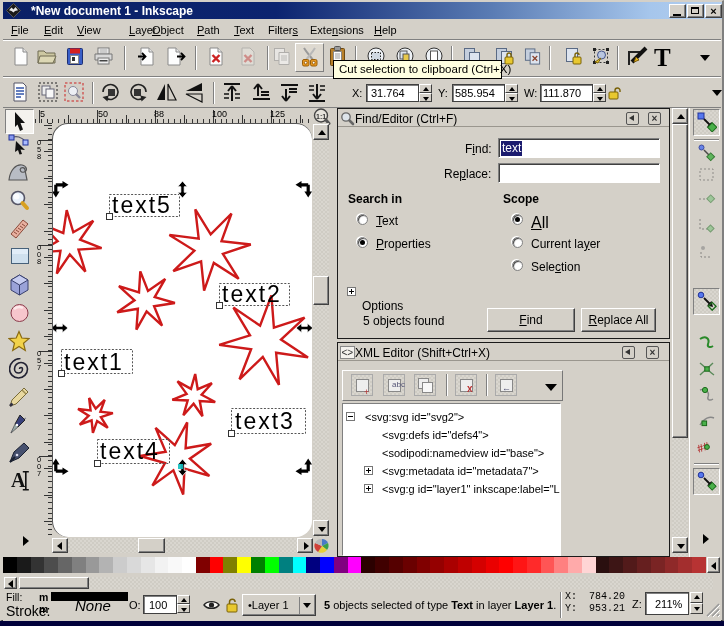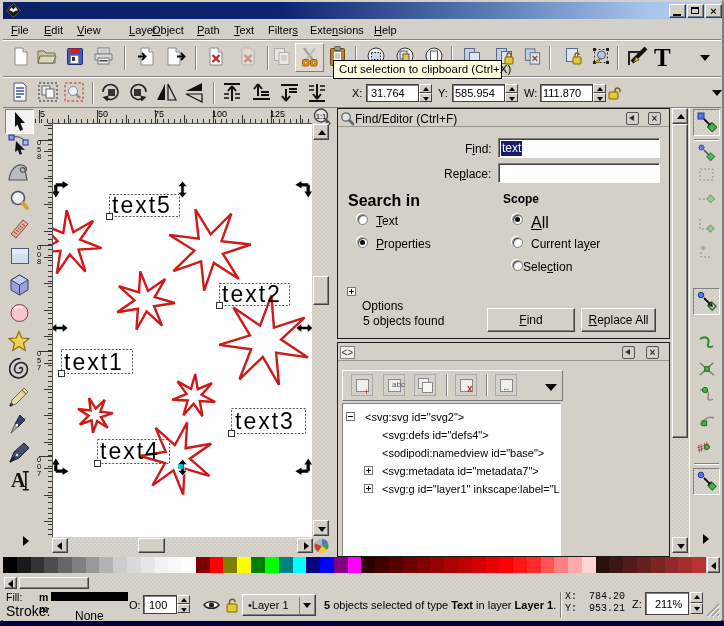--- a/index.html
+++ b/index.html
@@ -27,20 +27,21 @@
 </style>
 </head>
 <body>
 <div id="win">
 
 <div class="abs" id="titlebar" style="left:1px;top:1px;width:719px;height:17px;background:linear-gradient(to right,#0a2066,#0c2470 38%,#5a7cb4 68%,#a6c6ec 90%,#b5cfee);">
   <svg class="abs" style="left:3px;top:1px" width="15" height="15" viewBox="0 0 15 15">
         <polygon points="7.5,0.5 14.5,7.5 7.5,14.5 0.5,7.5" fill="#1a1a1a" stroke="#555"></polygon>
         <path d="M3,7.2 L5.5,4.5 L7.5,6.5 L9.5,4 L12,7.2 L9,8 L7.5,9.5 L5.5,8 Z" fill="#e8e8e8"></path>
       </svg>
+  <div class="txt" style="left:28px;top:2px;font-size:12px;font-weight:bold;color:#fff;">*New document 1 - Inkscape</div>
   <div class="abs" style="right:36px;top:2px;width:17px;height:14px;background:#d4d0c8;border:1px solid #fff;border-right-color:#404040;border-bottom-color:#404040;box-shadow:inset -1px -1px 0 #808080;">
         <div class="abs" style="left:3px;top:9px;width:8px;height:2px;background:#000;"></div>
       </div>
   <div class="abs" style="right:18px;top:2px;width:17px;height:14px;background:#d4d0c8;border:1px solid #fff;border-right-color:#404040;border-bottom-color:#404040;box-shadow:inset -1px -1px 0 #808080;">
         <div class="abs" style="left:3px;top:2px;width:8px;height:7px;border:1px solid #000;border-top-width:2px;"></div>
       </div>
   <div class="abs" style="right:0px;top:2px;width:17px;height:14px;background:#d4d0c8;border:1px solid #fff;border-right-color:#404040;border-bottom-color:#404040;box-shadow:inset -1px -1px 0 #808080;font-size:11px;font-weight:bold;text-align:center;line-height:12px;">×</div>
 </div>
 
 <div class="abs" id="menubar" style="left:1px;top:19px;width:718px;height:19px;background:#d4d0c8;font-size:11px;">
@@ -326,42 +327,42 @@
 </div>
 
 <div class="abs" id="canvasarea" style="left:33px;top:107px;width:302px;height:449px;background:#d4d0c8;">
 
   <div class="abs" style="left:0;top:1px;width:277px;height:14px;background:
     repeating-linear-gradient(to right, #333 0 1px, transparent 1px 5.8px) left bottom/100% 4px no-repeat,
     repeating-linear-gradient(to right, #333 0 1px, transparent 1px 29px) 3.5px bottom/100% 8px no-repeat,
     repeating-linear-gradient(to right, #333 0 1px, transparent 1px 58px) 3.5px bottom/100% 13px no-repeat,#d4d0c8;">
     <div class="txt" style="left:5px;top:0px;font-size:9px;">5</div>
     <div class="txt" style="left:63px;top:0px;font-size:9px;">50</div>
-    <div class="txt" style="left:119px;top:0px;font-size:9px;">75</div>
+    <div class="txt" style="left:119px;top:0px;font-size:9px;">88</div>
     <div class="txt" style="left:177px;top:0px;font-size:9px;">100</div>
     <div class="txt" style="left:235px;top:0px;font-size:9px;">125</div>
   </div>
 
   <svg class="abs" style="left:277px;top:0px" width="19" height="17" viewBox="0 0 19 17">
         <circle cx="9" cy="7.5" r="6.5" fill="#e6e3dc" stroke="#444" stroke-width="1.4"></circle>
         <text x="4" y="10.5" font-size="7" font-weight="bold" fill="#333">1:1</text>
         <path d="M14,12 L17,15.5" stroke="#555" stroke-width="3" stroke-linecap="round"></path>
       </svg>
 
   <div class="abs" style="left:0;top:15px;width:17px;height:414px;background:
     repeating-linear-gradient(to bottom, #333 0 1px, transparent 1px 5.27px) right top/4px 100% no-repeat,
     repeating-linear-gradient(to bottom, #333 0 1px, transparent 1px 26.4px) right 2px/8px 100% no-repeat,
     repeating-linear-gradient(to bottom, #333 0 1px, transparent 1px 105.5px) right 17px/13px 100% no-repeat,#d4d0c8;">
     <div class="txt" style="left:2px;top:16px;font-size:7.5px;line-height:7px;">0<br>5<br>8</div>
     <div class="txt" style="left:2px;top:121px;font-size:7.5px;line-height:7px;">0<br>0<br>8</div>
     <div class="txt" style="left:2px;top:227px;font-size:7.5px;line-height:7px;">0<br>5<br>7</div>
     <div class="txt" style="left:2px;top:333px;font-size:7.5px;line-height:7px;">0<br>0<br>7</div>
   </div>
 
-  <div class="abs" style="left:17px;top:15px;width:260px;height:414px;background:#fff;border-top:1px solid #555;border-left:1px solid #555;overflow:hidden;">
+  <div class="abs" style="left:17px;top:15px;width:260px;height:414px;background:#fff;border-top:1px solid #555;border-left:1px solid #555;overflow:hidden;border-radius:16px;">
   <svg width="260" height="414" viewBox="50 122 260 414" style="position:absolute;left:0;top:0;">
     <g fill="none" stroke="#cd1a1a" stroke-width="2.4" stroke-linejoin="miter">
       <polygon points="63.7,208.1 70.3,230.3 90.3,218.7 77.1,237.7 98.6,246.1 75.5,247.6 82.4,269.7 66.8,252.5 53.8,271.7 57.5,248.8 34.4,250.6 54.6,239.2 38.8,222.3 60.3,231.0"></polygon>
       <polygon points="192.3,207.3 207.7,232.4 228.5,211.5 218.5,239.2 247.8,242.5 219.9,251.9 235.6,276.8 210.8,260.9 201.1,288.7 198.1,259.4 170.3,269.2 191.4,248.6 166.4,232.9 195.7,236.6"></polygon>
       <polygon points="137.3,269.4 145.0,288.9 162.2,276.9 151.7,295.1 171.9,301.0 151.1,304.2 159.1,323.7 143.6,309.4 133.4,327.7 134.9,306.8 114.2,310.2 131.5,298.3 115.9,284.2 136.0,290.4"></polygon>
       <polygon points="268.4,293.4 270.9,325.6 301.6,315.6 278.0,337.6 305.0,355.4 273.1,350.7 276.0,382.8 259.8,354.9 236.5,377.3 248.1,347.2 216.2,342.9 247.0,333.3 230.4,305.6 257.1,323.7"></polygon>
       <polygon points="86.1,396.0 92.7,406.7 101.7,397.8 97.4,409.7 109.9,411.1 97.9,415.1 104.7,425.8 94.1,419.0 89.9,430.9 88.6,418.3 76.7,422.5 85.7,413.7 75.0,407.0 87.6,408.5"></polygon>
       <polygon points="192.2,372.0 194.7,387.2 208.9,381.2 198.6,392.7 212.2,400.0 196.8,399.1 199.5,414.3 190.6,401.7 180.4,413.3 184.7,398.5 169.3,397.8 183.6,391.9 174.5,379.4 188.0,386.9"></polygon>
       <polygon points="184.2,420.4 182.6,446.3 208.2,441.8 186.9,456.7 206.4,473.9 181.5,466.6 180.2,492.5 170.4,468.4 149.4,483.6 162.0,461.0 137.1,454.0 162.7,449.7 152.6,425.9 171.8,443.2"></polygon>
     </g>
@@ -448,48 +449,49 @@
             <div class="arr" style="left:2px;top:2px;border-top:3.5px solid transparent;border-bottom:3.5px solid transparent;border-right:5px solid #333;"></div>
           </div>
       <div class="abs" style="left:310px;top:3px;width:13px;height:13px;border:1px solid #555;border-radius:2px;background:#d4d0c8;font-size:10px;font-weight:bold;text-align:center;line-height:11px;color:#333;">×</div>
     </div>
     <div class="txt" style="left:127px;top:33px;font-size:12px;">F<u>i</u>nd:</div>
     <div class="abs sunken" style="left:160px;top:29px;width:162px;height:20px;">
           <span style="position:absolute;left:2px;top:2px;font-size:12px;background:#1b1b6e;color:#fff;padding:0 1px 1px 1px;">text</span>
         </div>
     <div class="txt" style="left:106px;top:58px;font-size:12px;">Re<u>p</u>lace:</div>
     <div class="abs sunken" style="left:160px;top:54px;width:162px;height:20px;"></div>
-    <div class="txt" style="left:10px;top:83px;font-size:16px;font-weight:bold;">Search in</div>
+    <div class="txt" style="left:10px;top:83px;font-size:12px;font-weight:bold;">Search in</div>
     <div class="txt" style="left:165px;top:83px;font-size:12px;font-weight:bold;">Scope</div>
     <div class="radio" style="left:19px;top:105px;"></div>
     <div class="txt" style="left:38px;top:105px;font-size:12px;"><u>T</u>ext</div>
     <div class="radio sel" style="left:19px;top:128px;"></div>
     <div class="txt" style="left:38px;top:128px;font-size:12px;"><u>P</u>roperties</div>
     <div class="radio sel" style="left:174px;top:105px;"></div>
     <div class="txt" style="left:193px;top:105px;font-size:16px;"><u>A</u>ll</div>
     <div class="radio" style="left:174px;top:128px;"></div>
     <div class="txt" style="left:193px;top:128px;font-size:12px;">Current la<u>y</u>er</div>
     <div class="radio" style="left:174px;top:151px;"></div>
-    <div class="txt" style="left:185px;top:151px;font-size:12px;">Sele<u>c</u>tion</div>
+    <div class="txt" style="left:193px;top:151px;font-size:12px;">Sele<u>c</u>tion</div>
     <div class="abs" style="left:9px;top:178px;width:9px;height:9px;border:1px solid #777;background:#fff;">
           <div class="abs" style="left:1px;top:3px;width:5px;height:1px;background:#000;"></div>
           <div class="abs" style="left:3px;top:1px;width:1px;height:5px;background:#000;"></div>
         </div>
     <div class="txt" style="left:24px;top:190px;font-size:12px;">Options</div>
     <div class="txt" style="left:25px;top:205px;font-size:12px;">5 objects found</div>
     <div class="btn" style="left:149px;top:199px;width:88px;height:24px;line-height:22px;"><u>F</u>ind</div>
     <div class="btn" style="left:243px;top:199px;width:75px;height:24px;line-height:22px;"><u>R</u>eplace All</div>
   </div>
 
   <div class="abs" style="left:0px;top:234px;width:333px;height:215px;border:1px solid #1a1a1a;background:#d4d0c8;">
     <div class="abs" style="left:0;top:0;width:331px;height:18px;border-bottom:1px solid #9a968e;background:#d4d0c8;">
       <svg class="abs" style="left:2px;top:2px" width="15" height="15" viewBox="0 0 15 15">
             <rect x="0.5" y="1.5" width="14" height="12" fill="#f4f2ee" stroke="#888"></rect>
             <text x="1.5" y="11" font-size="10" fill="#333">&lt;&gt;</text>
           </svg>
+      <div class="txt" style="left:17px;top:3px;font-size:12px;">XML Editor (Shift+Ctrl+X)</div>
       <div class="abs" style="left:284px;top:3px;width:13px;height:13px;border:1px solid #555;border-radius:2px;background:#d4d0c8;">
             <div class="arr" style="left:2px;top:2px;border-top:3.5px solid transparent;border-bottom:3.5px solid transparent;border-right:5px solid #333;"></div>
           </div>
       <div class="abs" style="left:308px;top:3px;width:13px;height:13px;border:1px solid #555;border-radius:2px;background:#d4d0c8;font-size:10px;font-weight:bold;text-align:center;line-height:11px;color:#333;">×</div>
     </div>
     <div class="abs" style="left:4px;top:27px;width:221px;height:31px;border:1px solid #fff;border-right-color:#777;border-bottom-color:#777;background:#d4d0c8;">
       <div class="abs checker" style="left:8px;top:3px;width:22px;height:22px;border:1px solid #aaa;">
             <span style="position:absolute;left:4px;top:4px;width:13px;height:13px;border:1px solid #888;background:#eee;"></span>
             <span style="position:absolute;left:12px;top:12px;font-size:9px;color:#b33;">+</span>
           </div>
@@ -624,21 +626,21 @@
       </div>
   <div class="sbtn" style="left:16px;top:2px;width:70px;height:12px;"></div>
 </div>
 
 <div class="abs" id="statusbar" style="left:1px;top:589px;width:718px;height:31px;background:#d4d0c8;font-size:11px;">
   <div class="txt" style="left:3px;top:1px;font-size:10.5px;">Fill:</div>
   <div class="txt" style="left:36px;top:1px;font-size:10.5px;font-weight:bold;">m</div>
   <div class="abs" style="left:48px;top:2px;width:77px;height:9px;background:#000;"></div>
   <div class="txt" style="left:3px;top:13px;font-size:14px;">Stroke:</div>
   <div class="txt" style="left:36px;top:13px;font-size:10.5px;font-weight:bold;">m</div>
-  <div class="txt" style="left:72px;top:19px;font-size:12px;">None</div>
+  <div class="txt" style="left:72px;top:7px;font-size:15px;font-style:italic;">None</div>
   <div class="txt" style="left:126px;top:9px;">O:</div>
   <div class="spin" style="left:140px;top:5px;width:34px;height:19px;padding:3px 0 0 5px;">100</div>
   <div class="spinbtns" style="left:174px;top:5px;">
         <div class="sb up"></div>
         <div class="sb dn"></div>
       </div>
   <svg class="abs" style="left:200px;top:8px" width="17" height="14" viewBox="0 0 17 14">
         <path d="M1,7 C4,2.5 13,2.5 16,7 C13,11.5 4,11.5 1,7 Z" fill="#f8f6f2" stroke="#222" stroke-width="1.4"></path>
         <circle cx="8.5" cy="7" r="2.6" fill="#222"></circle>
       </svg>

